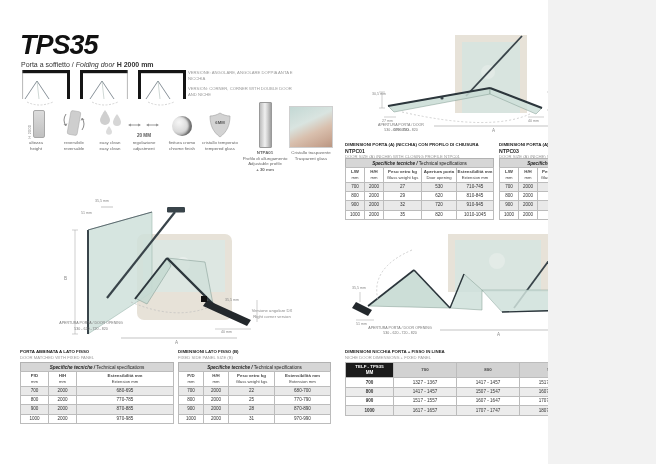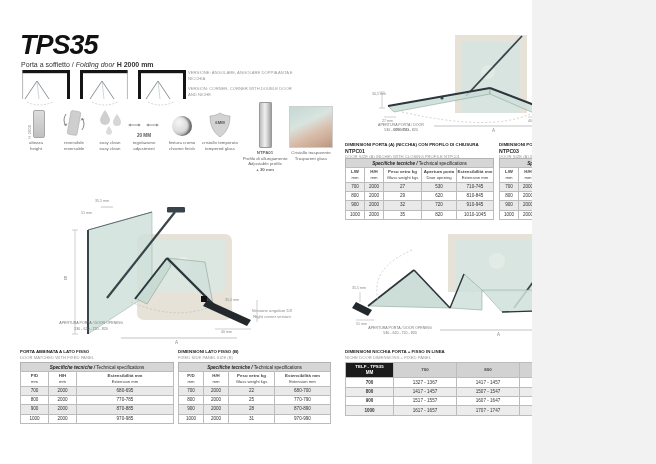--- a/index.html
+++ b/index.html
@@ -1,17 +1,17 @@
 <!DOCTYPE html>
 <html><head>
 <meta charset="utf-8">
 <style>
   html,body{margin:0;padding:0;background:#f2f2f2;}
   body{font-family:"Liberation Sans", sans-serif;}
-  #page{position:relative;width:532px;height:464px;background:#ffffff;overflow:hidden;}
+  #page{position:relative;width:532px;height:464px;background:#ffffff;overflow:hidden;padding-left:16px;}
 
   
   .title{position:absolute;left:20px;top:30px;font-size:27px;font-weight:bold;font-style:italic;color:#111;letter-spacing:-1px;}
   .subtitle{position:absolute;left:21px;top:61px;font-size:7px;color:#333;}
   .subtitle .en{font-style:italic;}
   .subtitle .hh{font-weight:bold;}
   .vnote{position:absolute;left:188px;top:70px;width:112px;font-size:4.2px;color:#9a9a9a;line-height:1.35;}
   .vnote p{margin:0 0 5px 0;}
 
   

